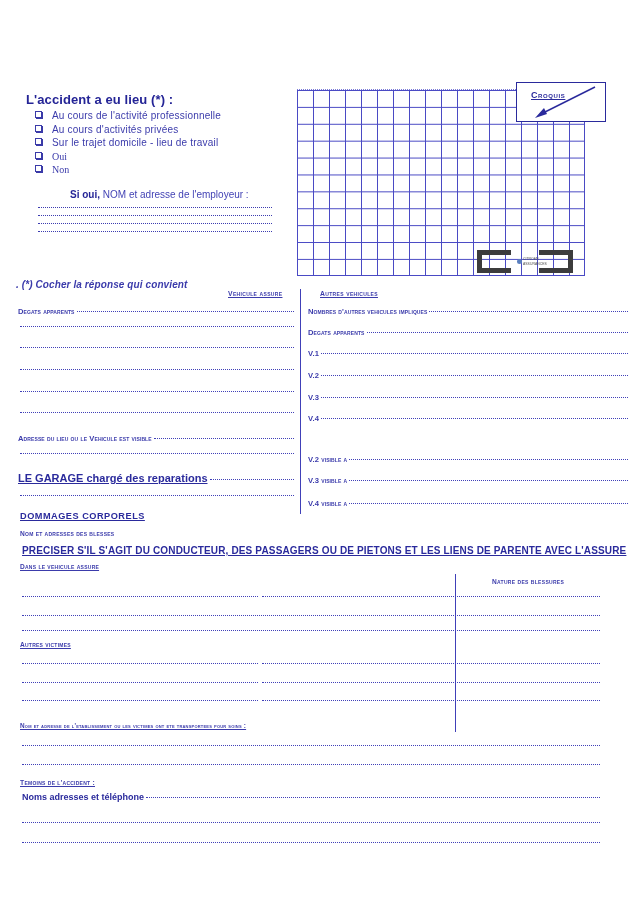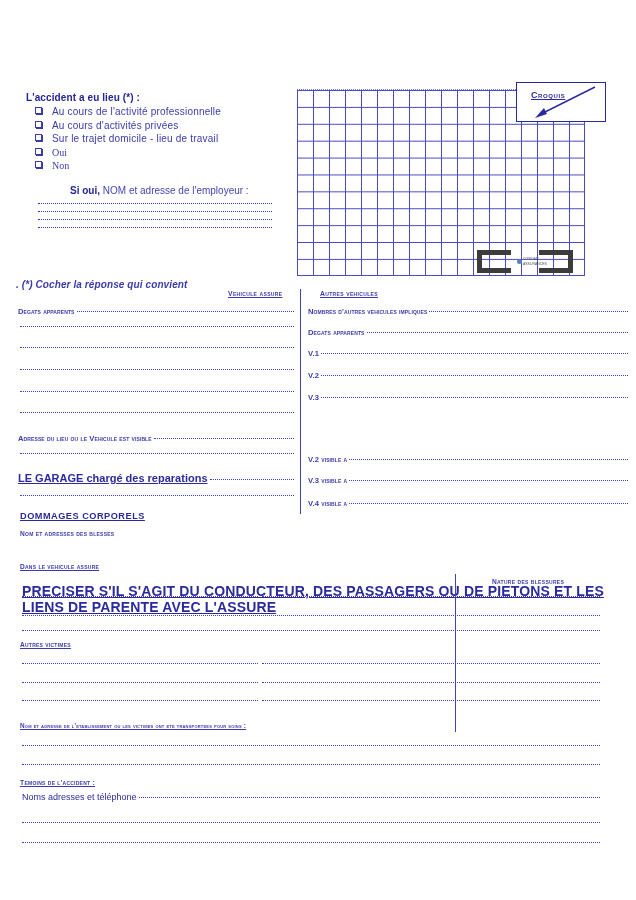--- a/index.html
+++ b/index.html
@@ -27,21 +27,21 @@
 
   
   .dots {
     border-bottom: 1.5px dotted #3b3bb0;
     height: 0;
   }
 
   
   #q-block { left: 26px; top: 92px; width: 252px; }
   .q-title {
-    font-size: 10px;
+    font-size: 13px;
     font-weight: bold;
     letter-spacing: .1px;
     margin: 0 0 3px 0;
     color: #242496;
   }
   .q-row {
     display: flex;
     align-items: baseline;
     margin: 0 0 2.5px 0;
   }
@@ -218,26 +218,25 @@
   #nom-blesses {
     left: 20px; top: 530px;
     font-size: 6.6px;
     font-variant: small-caps;
     font-weight: bold;
     letter-spacing: .25px;
     color: #3b3bab;
   }
   #preciser {
     left: 22px; top: 545px;
-    font-size: 14px;
+    font-size: 10px;
     font-weight: bold;
     letter-spacing: .15px;
     text-decoration: underline;
     color: #2a2a9c;
-    margin-top: 38px;
   }
   #dans-vehicule {
     left: 20px; top: 563px;
     font-size: 6.6px;
     font-variant: small-caps;
     font-weight: bold;
     letter-spacing: .25px;
     text-decoration: underline;
     color: #3b3bab;
   }
@@ -287,21 +286,21 @@
     font-variant: small-caps;
     font-weight: bold;
     letter-spacing: .25px;
     text-decoration: underline;
     color: #3b3bab;
   }
   #noms-adresses-row { left: 22px; top: 792px; width: 578px; }
   #noms-adresses-row .lbl {
     font-size: 9px;
     font-variant: normal;
-    font-weight: normal;
+    font-weight: bold;
     letter-spacing: 0;
     color: #2a2a9c;
   }
 </style>
 </head>
 <body>
 
 <div class="page">
 
   <div class="abs" id="q-block">
@@ -430,20 +429,24 @@
     <span class="fill"></span>
   </div>
   <div class="frow col-right" style="top:371px">
     <span class="lbl">V.2</span>
     <span class="fill"></span>
   </div>
   <div class="frow col-right" style="top:393px">
     <span class="lbl">V.3</span>
     <span class="fill"></span>
   </div>
+  <div class="frow col-right" style="top:414px">
+    <span class="lbl">V.4</span>
+    <span class="fill"></span>
+  </div>
   <div class="frow col-right" style="top:455px">
     <span class="lbl">V.2 visible a</span>
     <span class="fill"></span>
   </div>
   <div class="frow col-right" style="top:476px">
     <span class="lbl">V.3 visible a</span>
     <span class="fill"></span>
   </div>
   <div class="frow col-right" style="top:499px">
     <span class="lbl">V.4 visible a</span>

